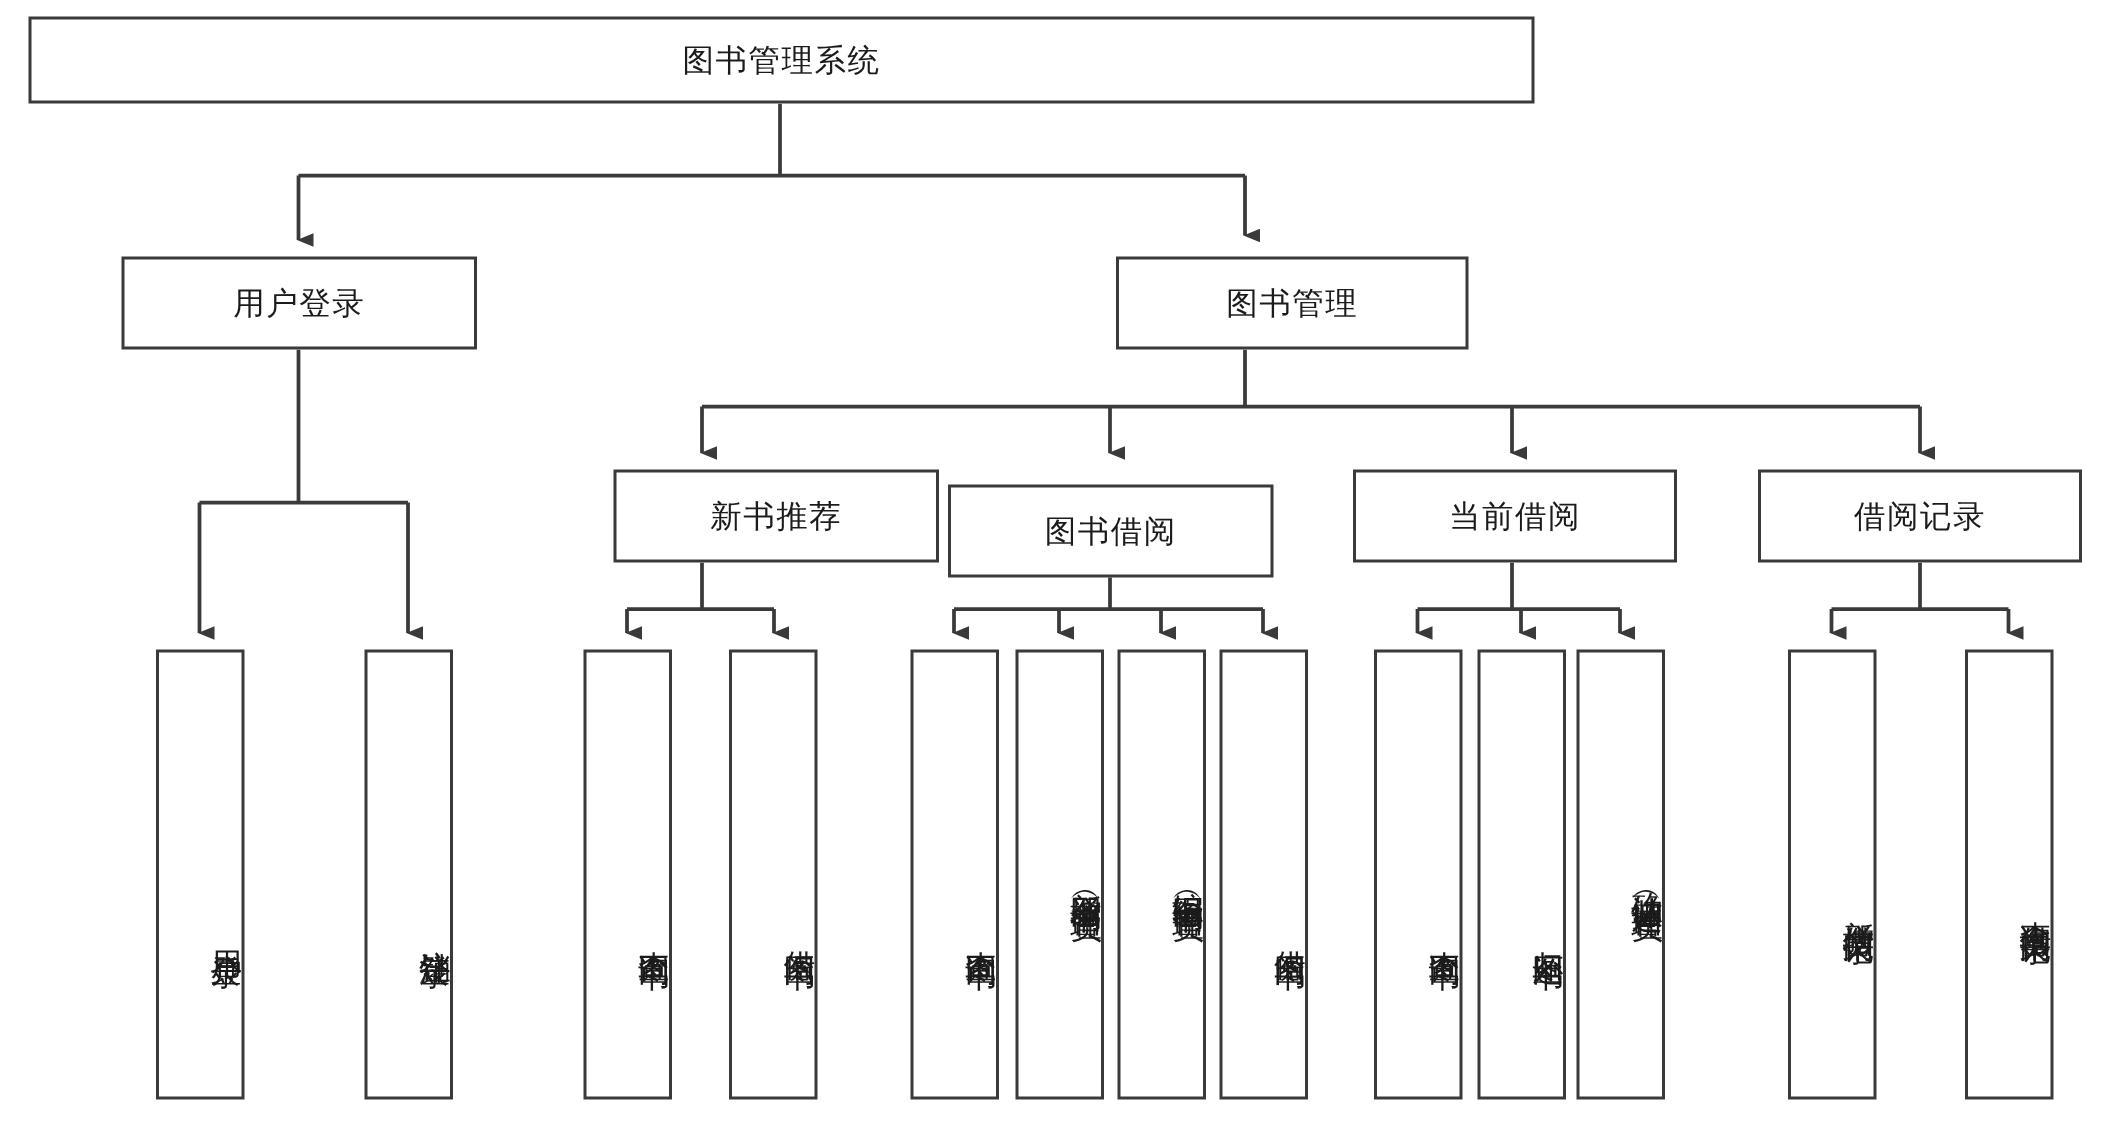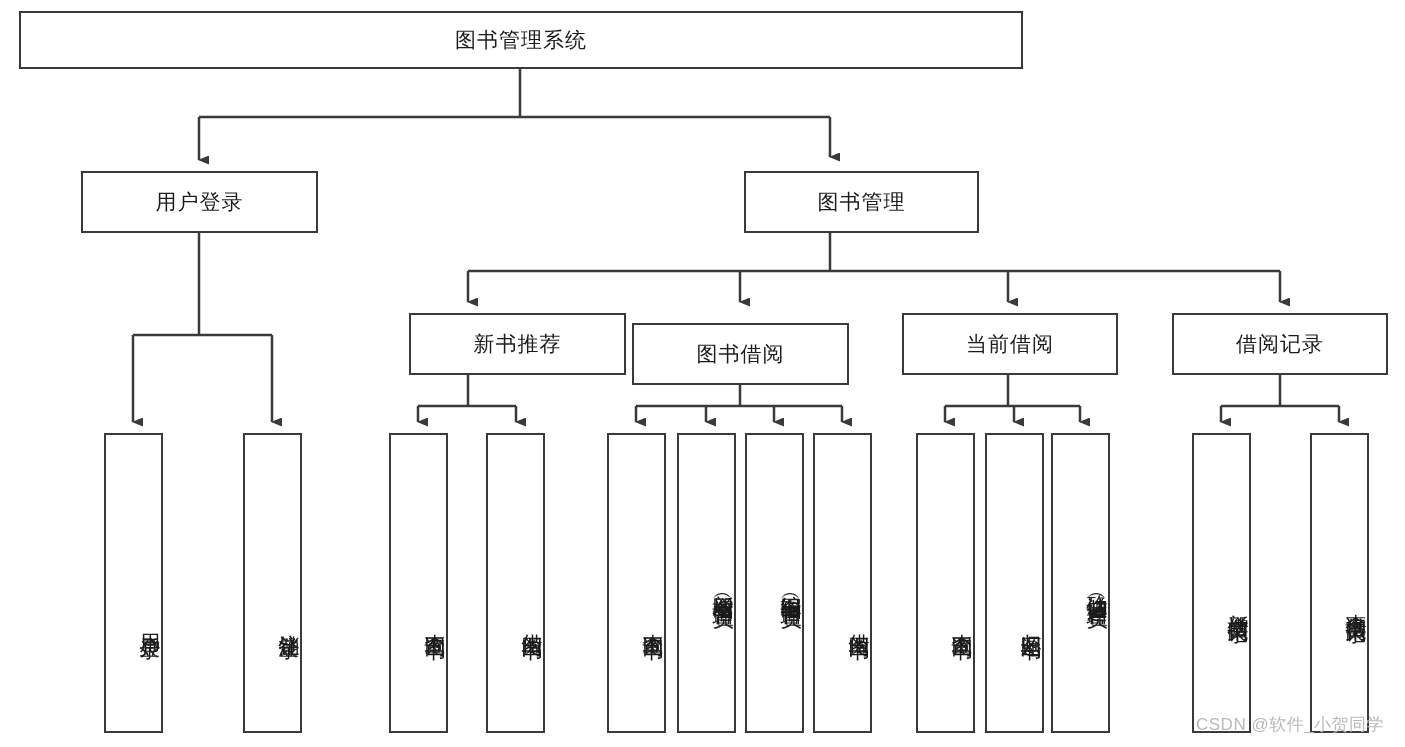--- a/index.html
+++ b/index.html
@@ -180,15 +180,14 @@
     <span class="txt">确认归还（管理员）</span>
   </div>
 
   <div class="node vert" style="left:1192px; top:433px; width:59px; height:300px; padding-top:40px;">
     <span class="txt">新增借阅记录</span>
   </div>
   <div class="node vert" style="left:1310px; top:433px; width:59px; height:300px; padding-top:40px;">
     <span class="txt">查询借阅记录</span>
   </div>
 
-  <div id="watermark">CSDN @软件_小贺同学</div>
 
 </div>
 
 </body></html>

